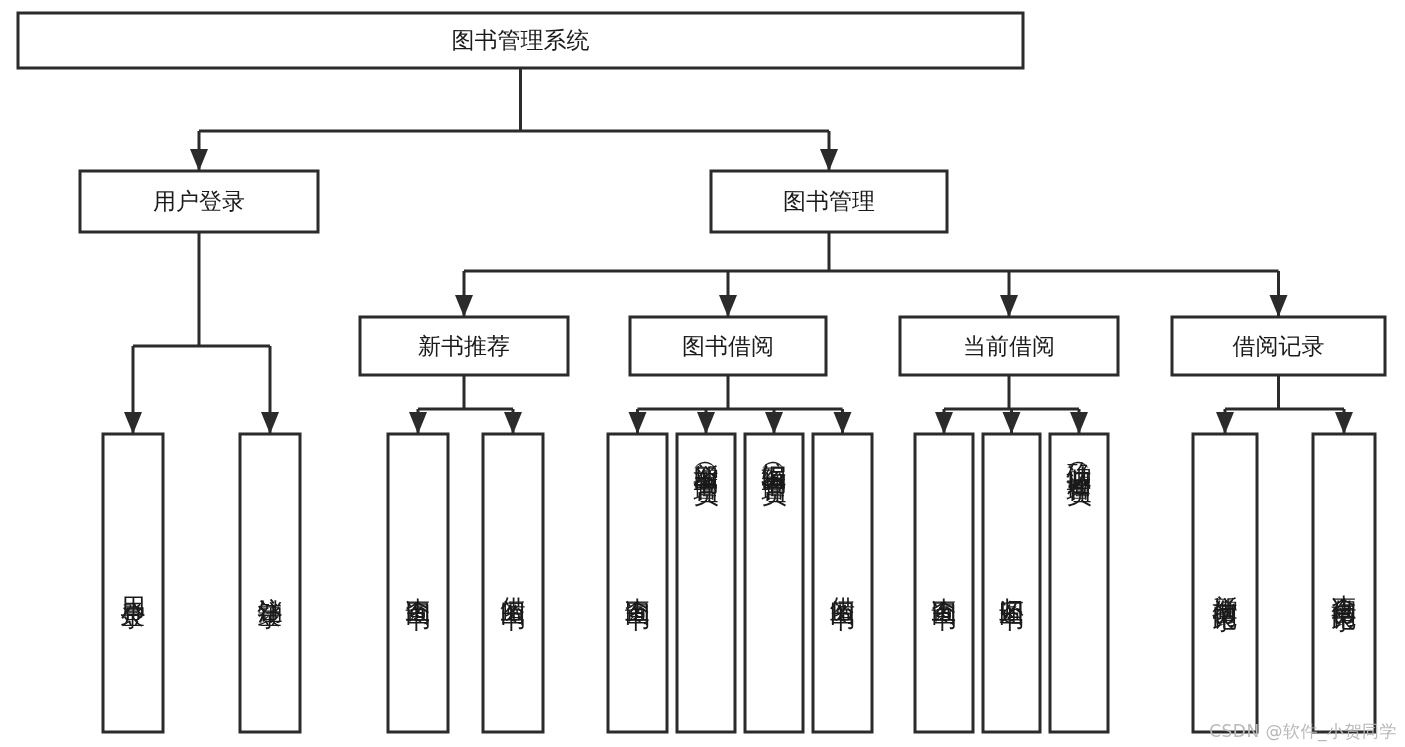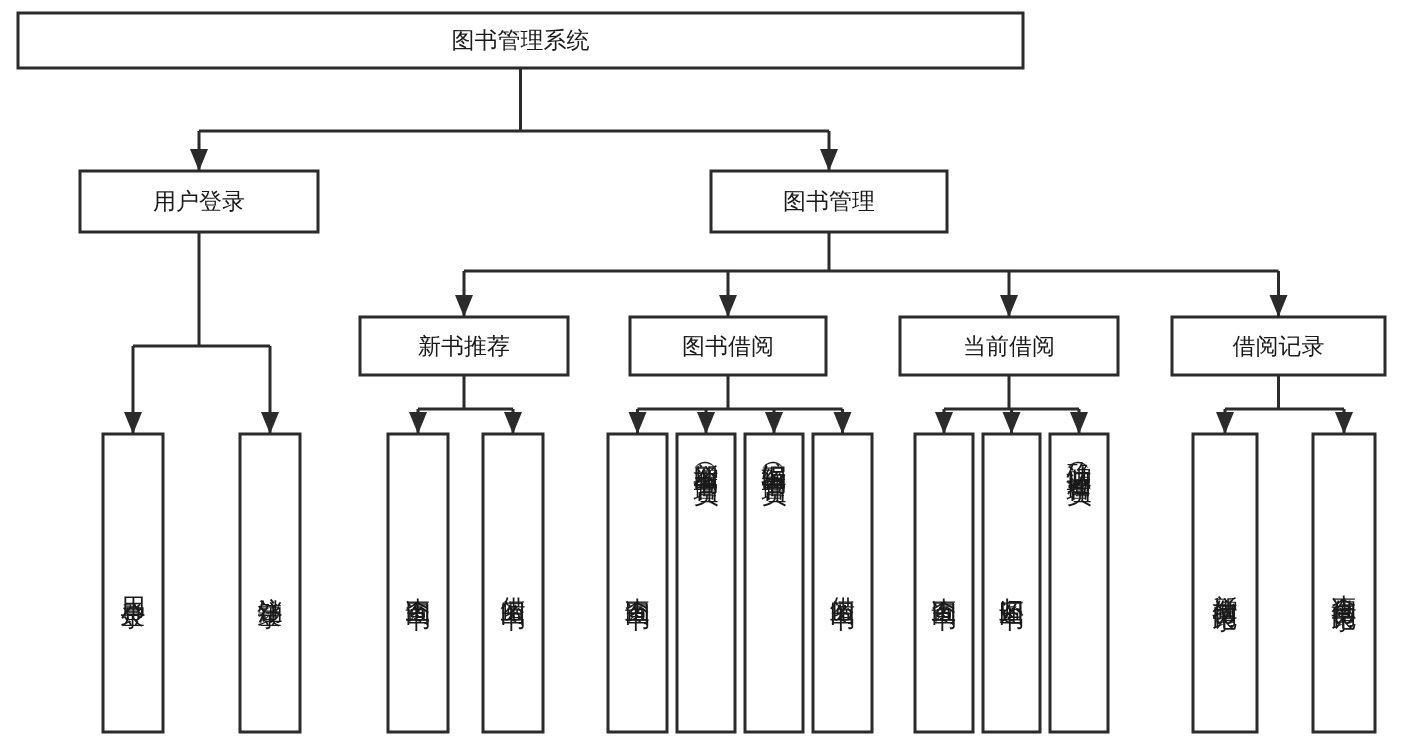--- a/index.html
+++ b/index.html
@@ -213,13 +213,14 @@
       <div class="leaf-label" style="left: 677px; top: 442px; width: 58px; height: 290px; display: flex; align-items: center; justify-content: flex-start;">新增图书（管理员）</div>
       <div class="leaf-label" style="left: 745px; top: 442px; width: 58px; height: 290px; display: flex; align-items: center; justify-content: flex-start;">编辑图书（管理员）</div>
       <div class="leaf-label" style="left: 813px; top: 434px; width: 59px; height: 298px; display: flex; align-items: center; justify-content: center;">借阅图书</div>
       <div class="leaf-label" style="left: 915px; top: 434px; width: 58px; height: 298px; display: flex; align-items: center; justify-content: center;">查询图书</div>
       <div class="leaf-label" style="left: 983px; top: 434px; width: 57px; height: 298px; display: flex; align-items: center; justify-content: center;">归还图书</div>
       <div class="leaf-label" style="left: 1050px; top: 442px; width: 58px; height: 290px; display: flex; align-items: center; justify-content: flex-start;">确认归还（管理员）</div>
       <div class="leaf-label" style="left: 1193px; top: 434px; width: 64px; height: 298px; display: flex; align-items: center; justify-content: center;">新增借阅记录</div>
       <div class="leaf-label" style="left: 1313px; top: 434px; width: 62px; height: 298px; display: flex; align-items: center; justify-content: center;">查询借阅记录</div>
     </div>
 
+  <div class="watermark">CSDN @软件_小贺同学</div>
 </div>
 
 </body></html>

